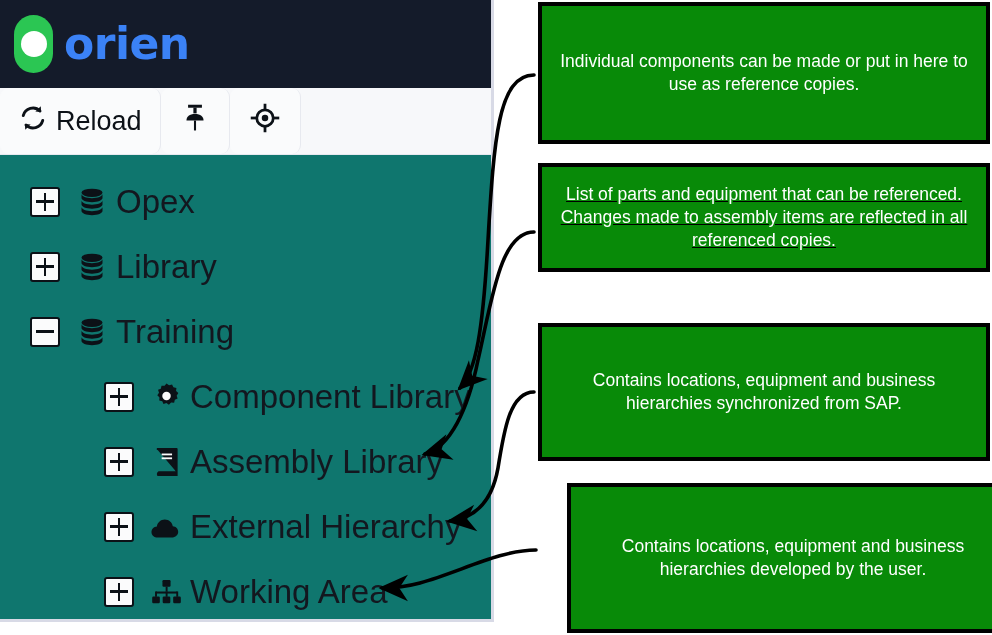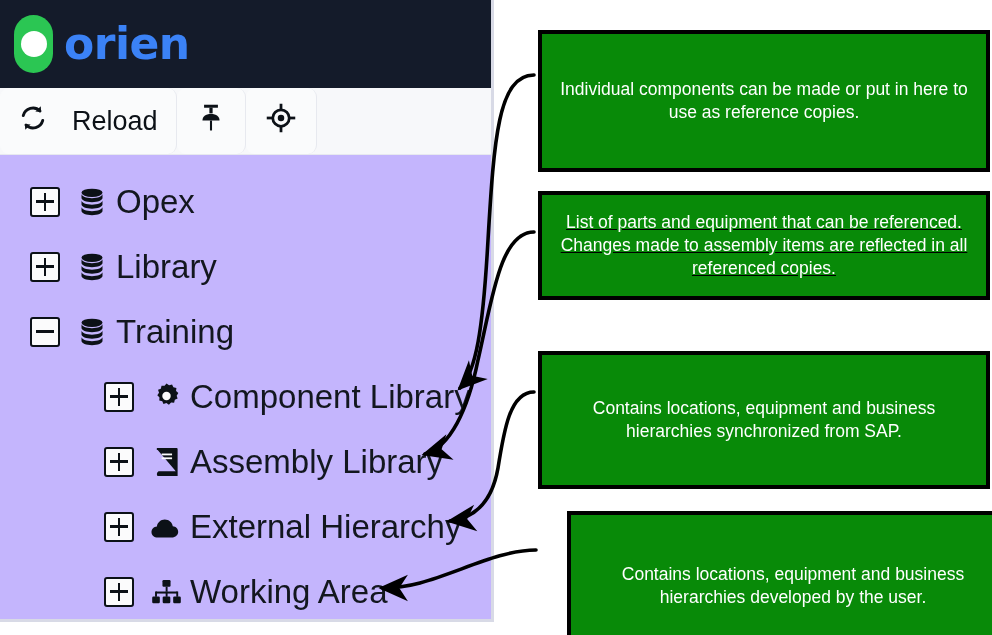--- a/index.html
+++ b/index.html
@@ -82,21 +82,21 @@
     background: #f7f8fa;
     display: flex;
     align-items: stretch;
     border-bottom: 1px solid #e7e9ef;
     box-sizing: border-box;
   }
   .tb-btn {
     display: flex;
     align-items: center;
     justify-content: center;
-    gap: 24px;
+    gap: 8px;
     background: #fafbfc;
     border: none;
     border-right: 1px solid #e7e9ef;
     border-radius: 9px;
     cursor: pointer;
     color: #0c1117;
     font-size: 27px;
     font-family: "Liberation Sans", sans-serif;
     padding: 0 18px;
     box-sizing: border-box;
@@ -108,21 +108,21 @@
   }
   .tb-ico { display: block; }
 
   
   #tree {
     position: absolute;
     left: 0;
     top: 155px;
     width: 491px;
     bottom: 0;
-    background: #c4b5fd;
+    background: #0f766e;
     padding-top: 14px;
     box-sizing: border-box;
   }
   .tree-row {
     display: flex;
     align-items: center;
     height: 65px;
     cursor: pointer;
     padding-left: 30px;
     box-sizing: border-box;
@@ -179,21 +179,20 @@
   
   .callout {
     position: absolute;
     background: #088a08;
     border: 4px solid #000000;
     box-sizing: border-box;
     display: flex;
     align-items: center;
     justify-content: center;
     padding: 6px 12px;
-    margin-top: 28px;
   }
   .callout-text {
     color: #ffffff;
     font-size: 17.5px;
     line-height: 1.32;
     text-align: center;
     font-family: "Liberation Sans", sans-serif;
   }
   #callout-1 { left: 538px; top: 2px;   width: 452px; height: 142px; }
   #callout-2 { left: 538px; top: 163px; width: 452px; height: 109px; text-decoration: underline; }

